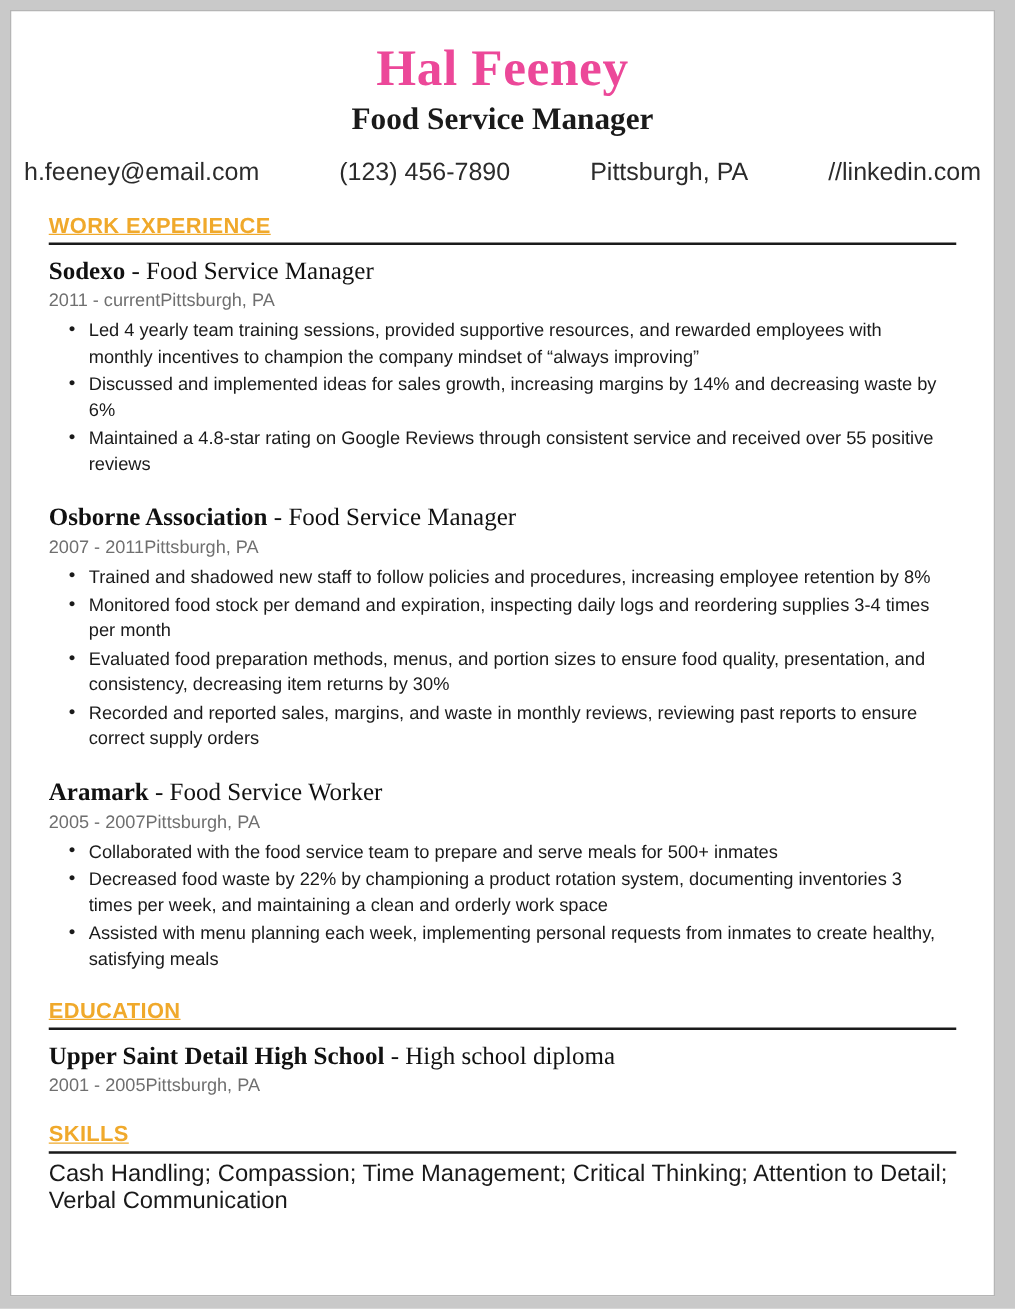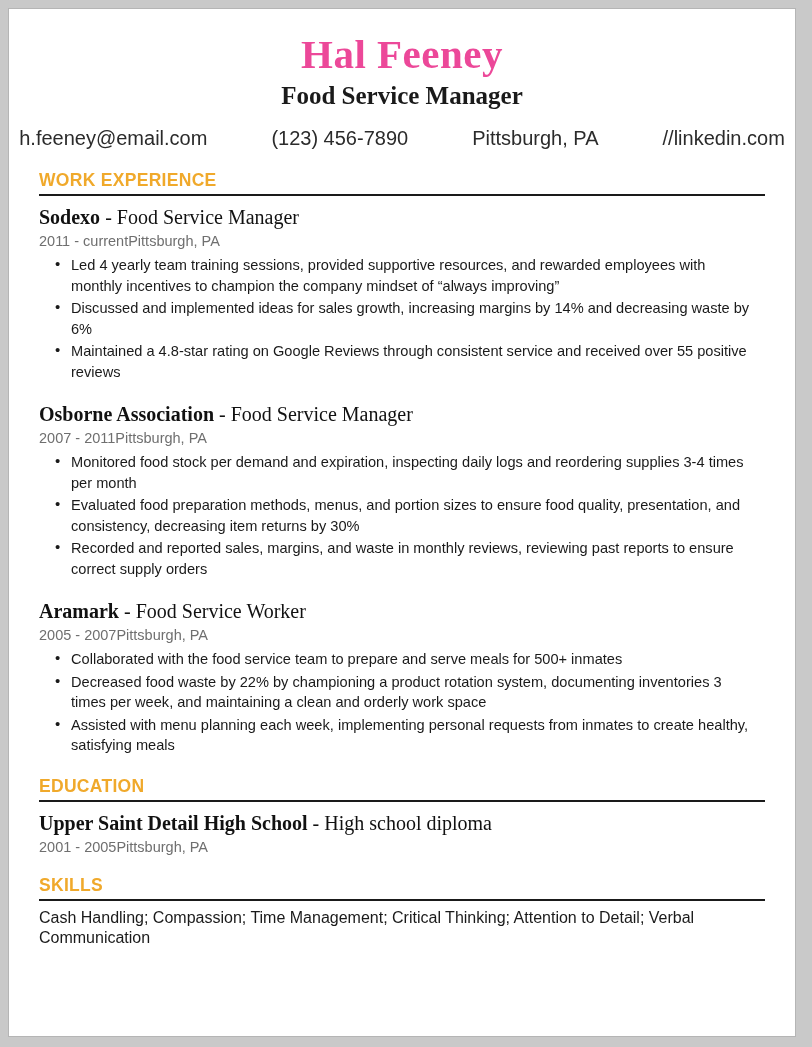--- a/index.html
+++ b/index.html
@@ -54,20 +54,21 @@
     padding: 0 32px;
     white-space: nowrap;
   }
   .section-title {
     color: #f0a92b;
     font-weight: bold;
     font-size: 17.5px;
     letter-spacing: 0.3px;
     margin-top: 20px;
     padding-bottom: 3px;
+    text-decoration: underline;
   }
   .rule {
     border-bottom: 2px solid #1a1a1a;
     margin-bottom: 7px;
   }
   .entry {
     margin-top: 9px;
   }
   .entry-head {
     font-family: "Liberation Serif", serif;
@@ -106,21 +107,21 @@
   }
   ul.bullets li::before {
     content: "\2022";
     position: absolute;
     left: -14px;
     top: -1px;
     font-size: 15px;
     color: #1a1a1a;
   }
   .skills-text {
-    font-size: 16px;
+    font-size: 19px;
     line-height: 20.5px;
     color: #1a1a1a;
     margin-top: 4px;
   }
   .spacer-lg { height: 9px; }
 </style>
 </head>
 <body>
 
 <div class="page">
@@ -161,20 +162,21 @@
     <div class="entry-head">
       <span class="entry-org">Osborne Association</span>
       <span class="entry-dash">-</span>
       <span class="entry-role">Food Service Manager</span>
     </div>
     <div class="entry-meta">
       <span>2007 - 2011</span>
       <span>Pittsburgh, PA</span>
     </div>
     <ul class="bullets">
+      <li>Trained and shadowed new staff to follow policies and procedures, increasing employee retention by 8%</li>
       <li>Monitored food stock per demand and expiration, inspecting daily logs and reordering supplies 3-4 times per month</li>
       <li>Evaluated food preparation methods, menus, and portion sizes to ensure food quality, presentation, and consistency, decreasing item returns by 30%</li>
       <li>Recorded and reported sales, margins, and waste in monthly reviews, reviewing past reports to ensure correct supply orders</li>
     </ul>
   </div>
 
   <div class="spacer-lg"></div>
 
   <div class="entry">
     <div class="entry-head">

